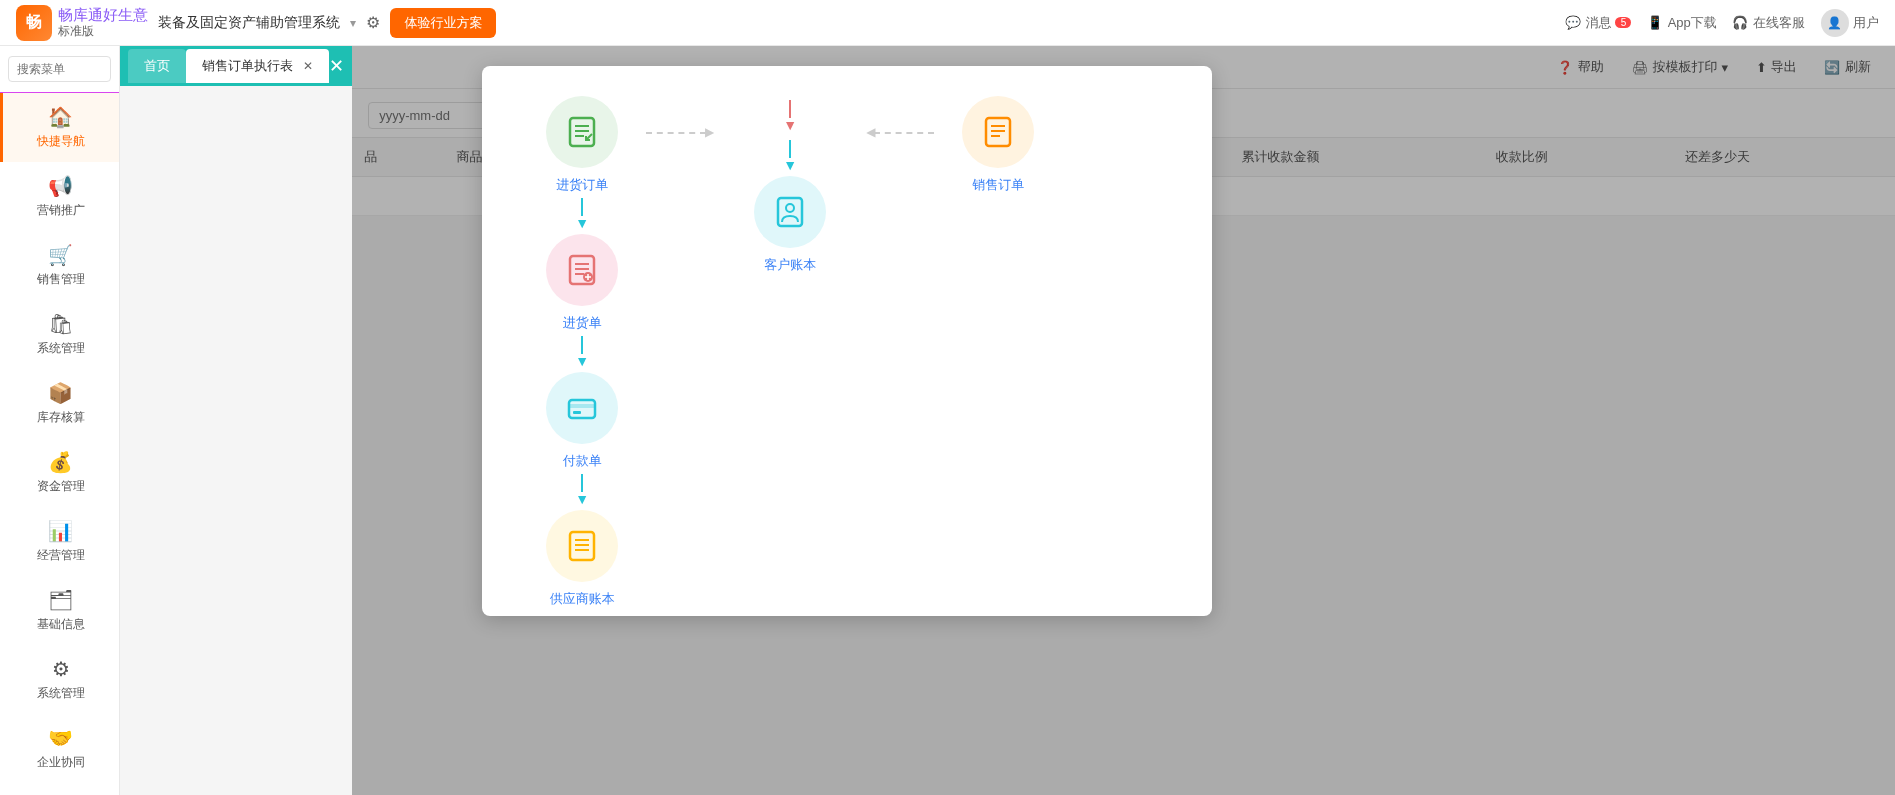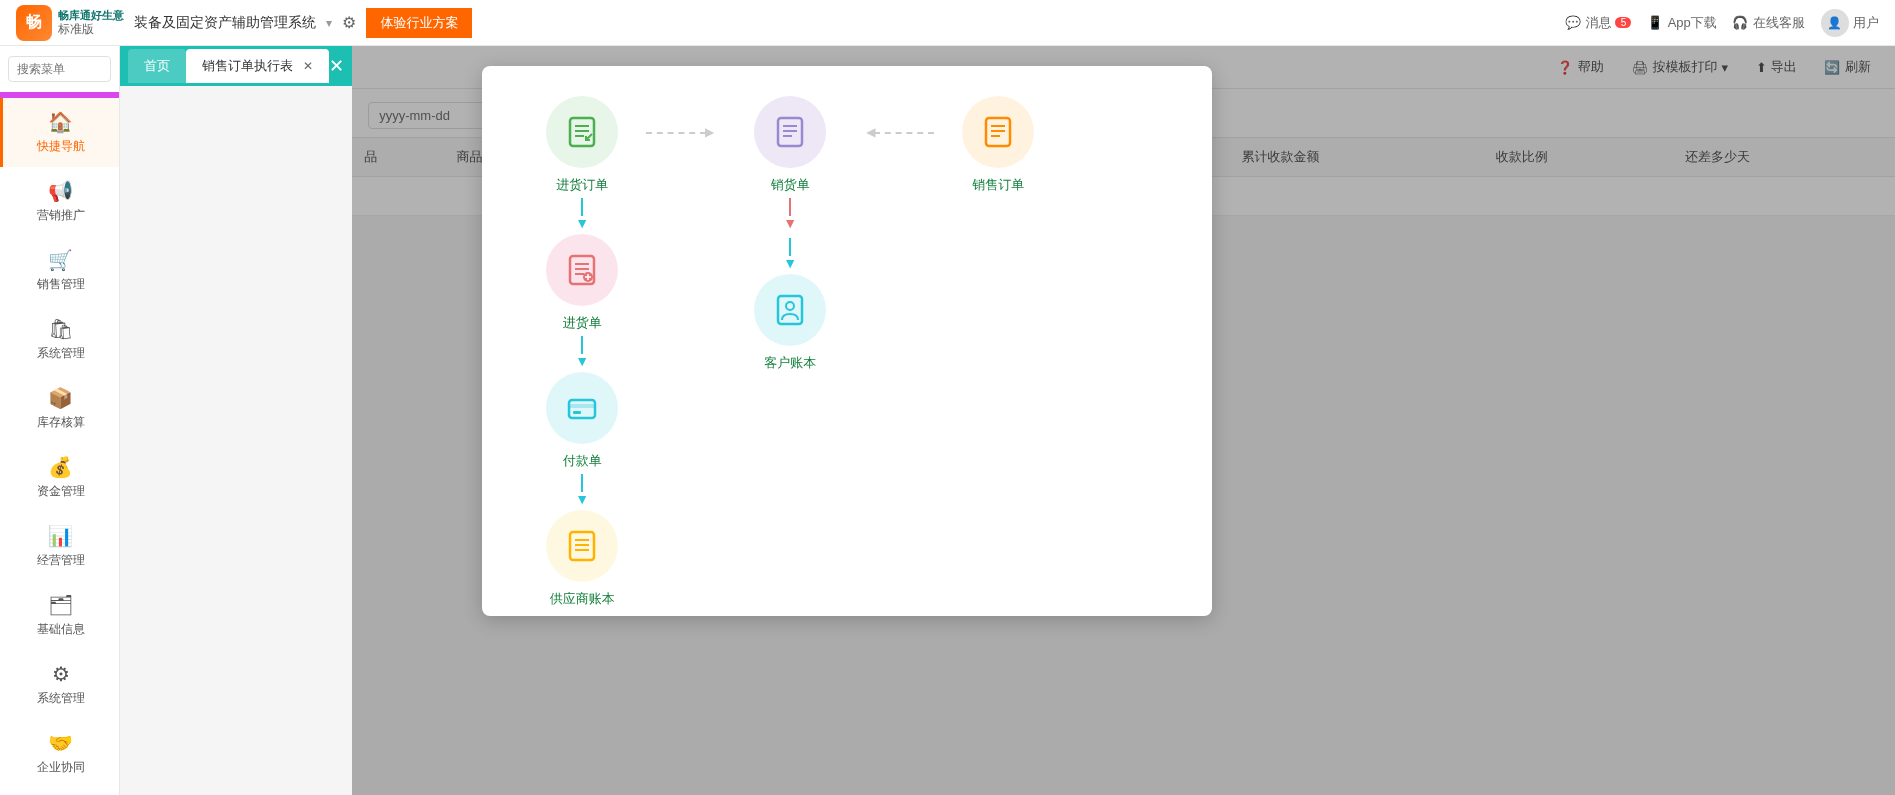--- a/index.html
+++ b/index.html
@@ -21,30 +21,30 @@
     .header-left { display: flex; align-items: center; gap: 10px; }
     .logo-area { display: flex; align-items: center; gap: 6px; }
     .logo-icon {
       width: 36px; height: 36px;
       background: linear-gradient(135deg, #ff6600, #ff8833);
       border-radius: 8px;
       display: flex; align-items: center; justify-content: center;
       color: white; font-size: 18px; font-weight: bold;
     }
     .logo-text { font-size: 12px; color: #666; line-height: 1.3; }
-    .logo-text .line1 { color: #0f766e; font-weight: bold; font-size: 11px; }
+    .logo-text .line1 { color: #8b5cf6; font-weight: normal; font-size: 15px; }
     .system-title { font-size: 14px; color: #333; font-weight: 500; }
     .dropdown-arrow { color: #999; font-size: 12px; cursor: pointer; }
     .settings-icon { color: #666; cursor: pointer; font-size: 16px; }
     .try-btn {
       background: #ff6600;
       color: white;
       border: none;
       padding: 6px 14px;
-      border-radius: 0;
+      border-radius: 6px;
       cursor: pointer;
       font-size: 13px;
     }
     .header-right { display: flex; align-items: center; gap: 16px; }
     .header-right-item { display: flex; align-items: center; gap: 4px; color: #666; font-size: 13px; cursor: pointer; }
     .badge {
       background: #ff4444;
       color: white;
       border-radius: 10px;
       font-size: 10px;
@@ -80,21 +80,21 @@
       cursor: pointer;
       color: #555;
       font-size: 12px;
       gap: 4px;
       border-left: 3px solid transparent;
     }
     .sidebar-item.active { background: #fff8f0; color: #ff6600; border-left-color: #ff6600; }
     .sidebar-item .si-icon { font-size: 20px; }
     .sidebar-search {
       padding: 10px 8px;
-      border-bottom: 6px solid #d946ef;
+      border-bottom: 1px solid #d946ef;
     }
     .sidebar-search input {
       width: 100%;
       padding: 5px 8px;
       border: 1px solid #e0e0e0;
       border-radius: 4px;
       font-size: 12px;
       outline: none;
     }
 
@@ -272,21 +272,21 @@
     }
     .flow-circle.green { background: #e8f5e9; color: #4caf50; }
     .flow-circle.red-light { background: #fce4ec; color: #e57373; }
     .flow-circle.purple { background: #ede7f6; color: #9c88d0; }
     .flow-circle.orange { background: #fff3e0; color: #ff8c00; }
     .flow-circle.teal { background: #e0f7fa; color: #26c6da; }
     .flow-circle.red { background: #fce4ec; color: #e53935; }
     .flow-circle.yellow { background: #fff8e1; color: #ffb300; }
     .flow-circle.cyan { background: #e0f7fa; color: #26c6da; }
 
-    .flow-label { font-size: 13px; color: #15803d; text-align: center; }
+    .flow-label { font-size: 13px; color: #3b82f6; text-align: center; }
     .flow-arrow-dashed-h {
       width: 60px;
       border-top: 2px dashed #ccc;
       margin: 0 4px;
       margin-bottom: 30px;
       position: relative;
     }
     .flow-arrow-dashed-h::after {
       content: '▶';
       position: absolute;
@@ -570,31 +570,20 @@
                     <span class="flow-label">供应商账本</span>
                   </div>
                 </div>
 
                 <div style="display:flex;flex-direction:column;align-items:center;justify-content:flex-start;padding-top:36px;">
                   <div class="flow-arrow-dashed-h" style="margin-bottom:0;"></div>
                 </div>
 
                 <div style="display:flex;flex-direction:column;align-items:center;">
 
-                  <div class="flow-node" style="margin-left:20px;margin-right:20px;">
-                    <div class="flow-circle purple">
-                      <svg width="36" height="36" viewBox="0 0 36 36">
-                          <rect x="6" y="4" width="24" height="28" rx="3" fill="none" stroke="#9c88d0" stroke-width="2.5"></rect>
-                          <line x1="11" y1="12" x2="25" y2="12" stroke="#9c88d0" stroke-width="2"></line>
-                          <line x1="11" y1="17" x2="25" y2="17" stroke="#9c88d0" stroke-width="2"></line>
-                          <line x1="11" y1="22" x2="20" y2="22" stroke="#9c88d0" stroke-width="2"></line>
-                        </svg>
-                    </div>
-                    <span class="flow-label">销货单</span>
-                  </div>
 
                   <div class="flow-arrow-v">
                     <div class="flow-arrow-v-line" style="background:#e57373;"></div>
                     <div class="flow-arrow-v-head" style="color:#e57373;">▼</div>
                   </div>
 
 
                   <div class="flow-arrow-v">
                     <div class="flow-arrow-v-line" style="background:#26c6da;"></div>
                     <div class="flow-arrow-v-head" style="color:#26c6da;">▼</div>

